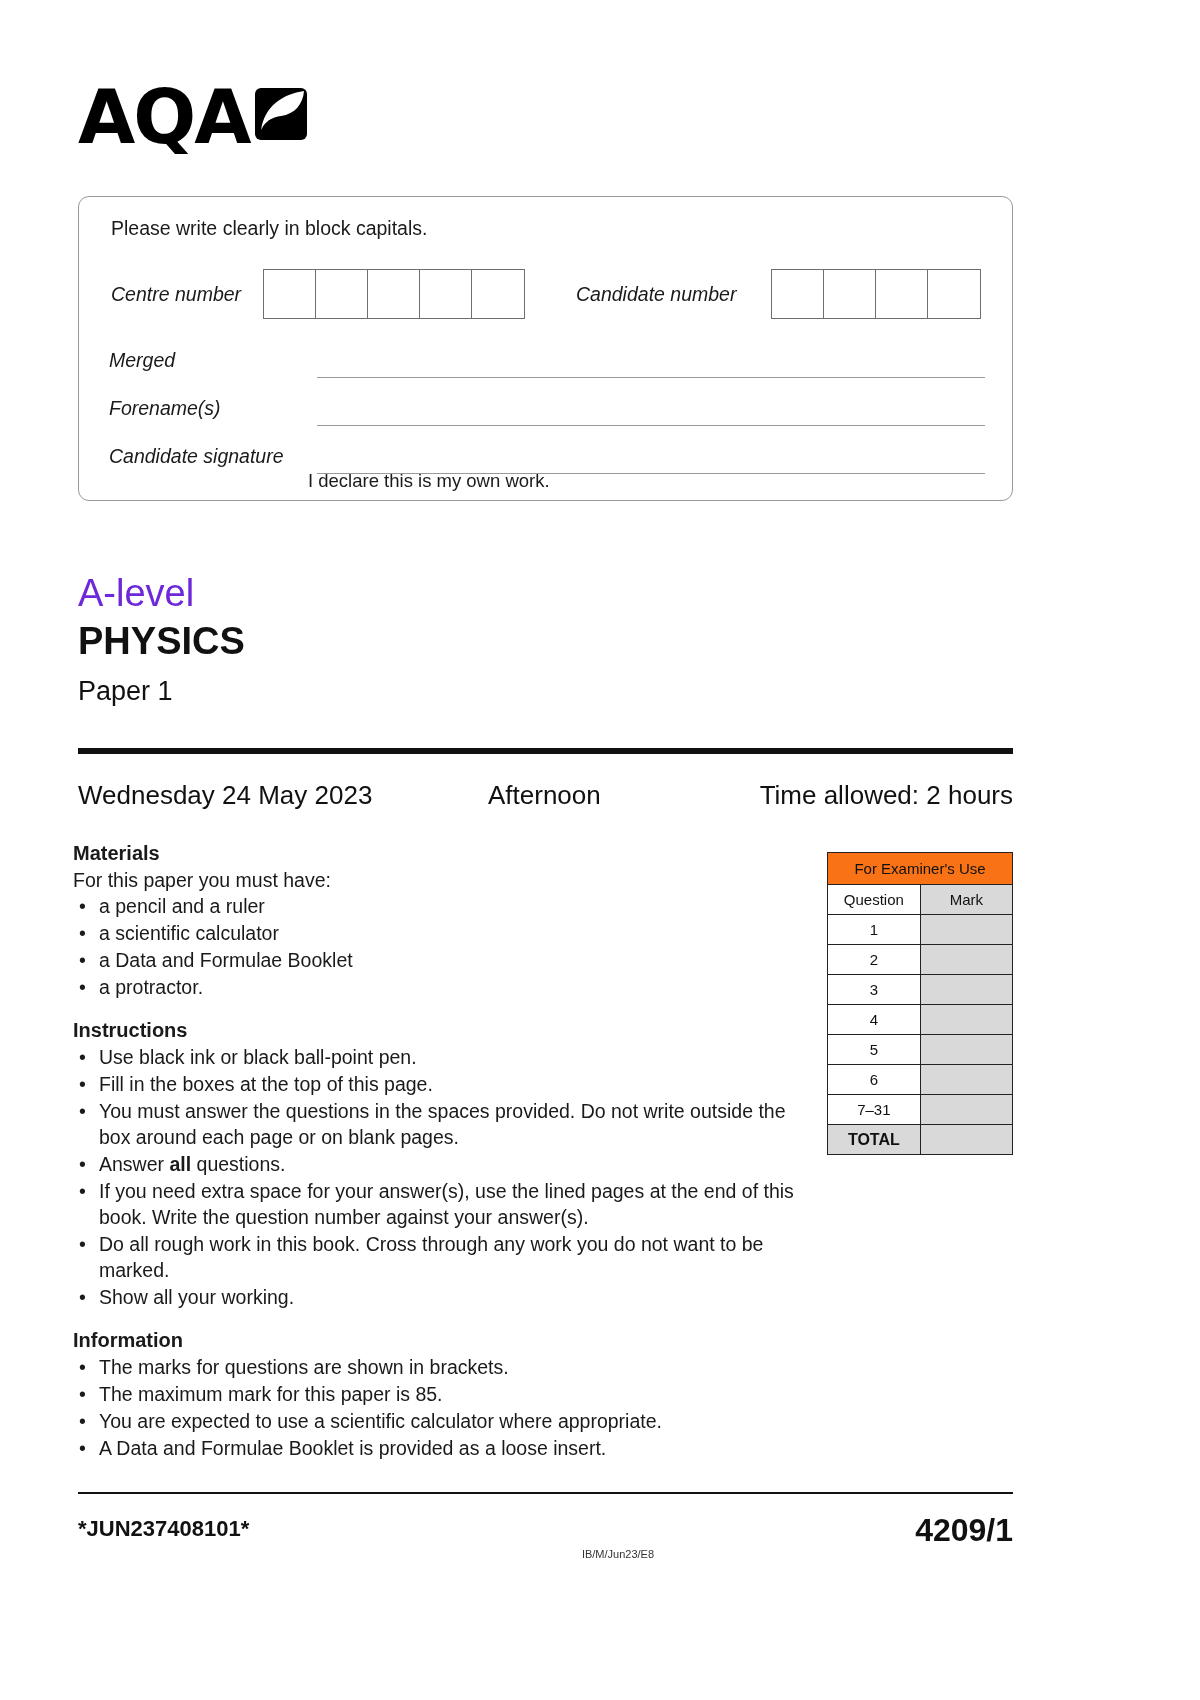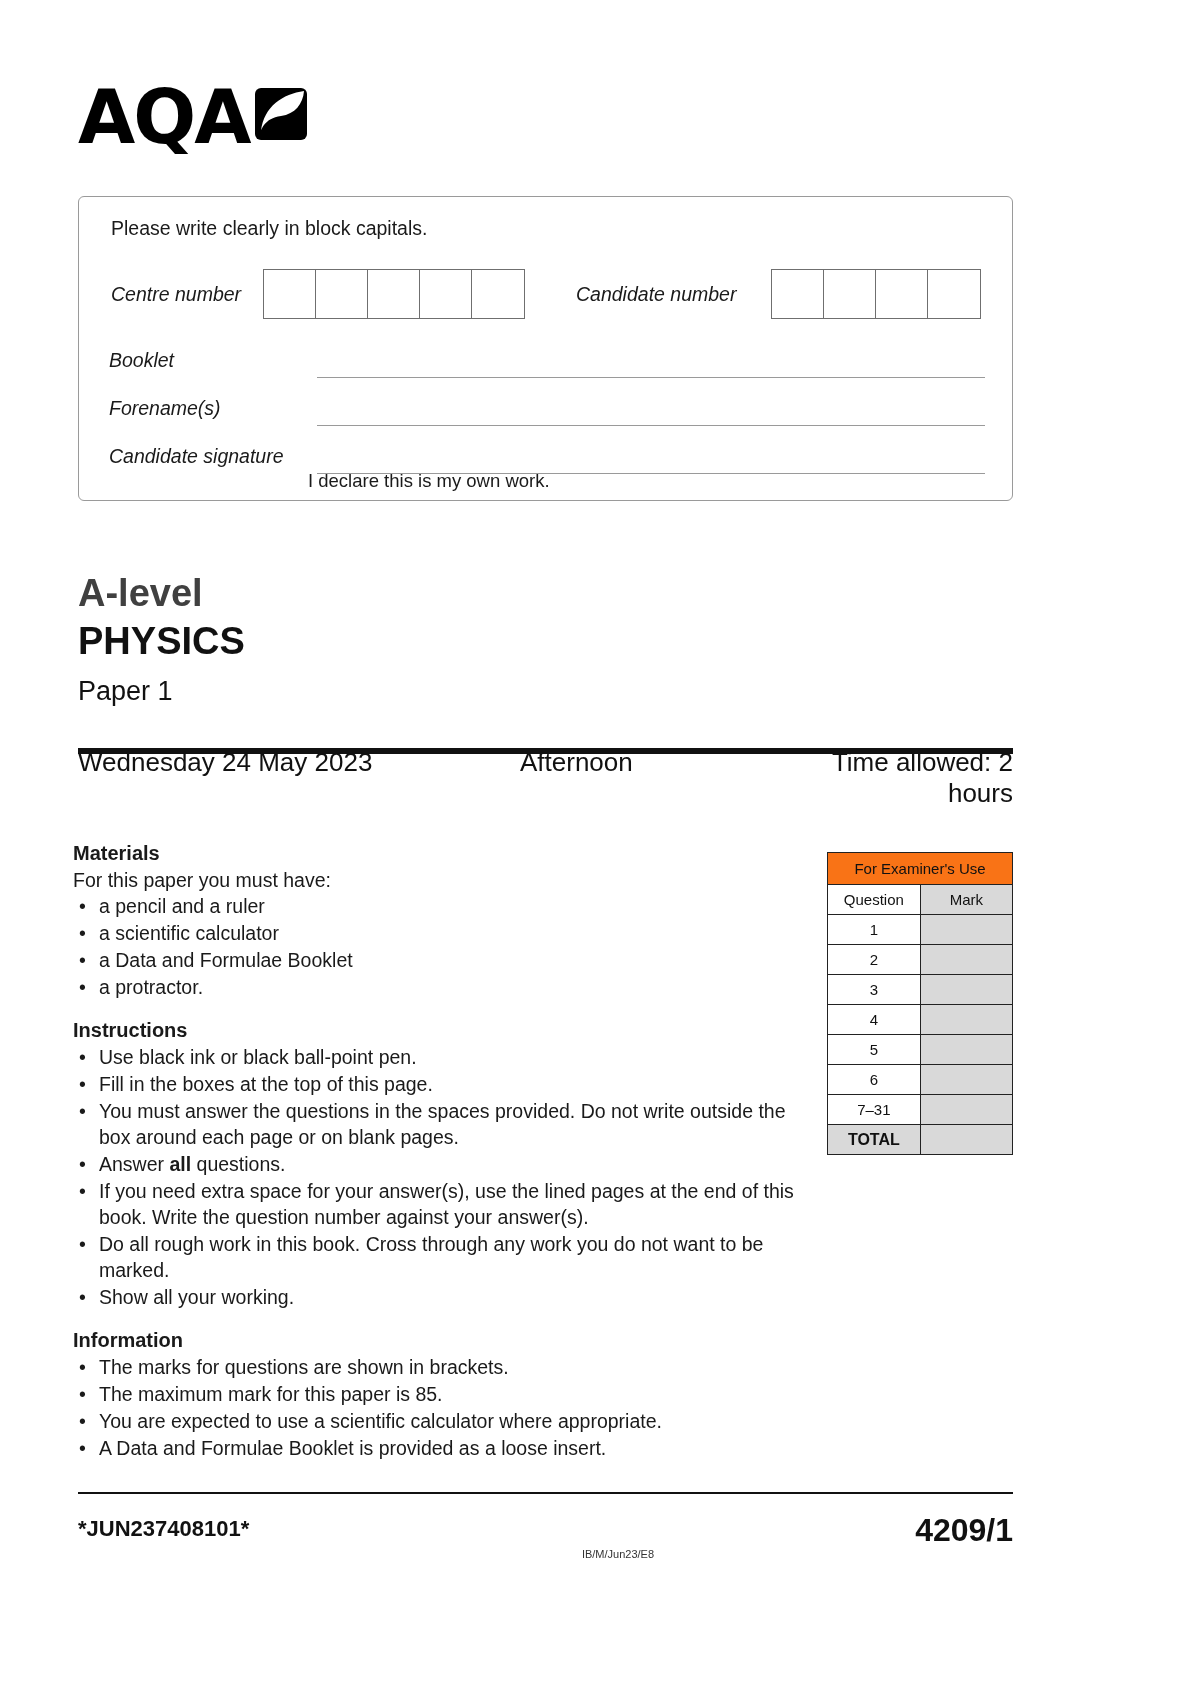--- a/index.html
+++ b/index.html
@@ -43,21 +43,21 @@
   }
 
   
   .details-box {
     position: absolute;
     left: 78px;
     top: 196px;
     width: 935px;
     height: 305px;
     border: 1.5px solid #9a9a9a;
-    border-radius: 6px;
+    border-radius: 11px;
     box-sizing: border-box;
     background: #ffffff;
   }
   .details-note {
     position: absolute;
     left: 32px;
     top: 20px;
     font-size: 19.5px;
     color: #1a1a1a;
   }
@@ -115,22 +115,22 @@
     background: #4df0f0;
     padding: 1px 2px;
   }
 
   
   .title-alevel {
     position: absolute;
     left: 78px;
     top: 572px;
     font-size: 38px;
-    font-weight: 700;
-    color: #404040;
+    font-weight: 400;
+    color: #6d28d9;
   }
   .title-subject {
     position: absolute;
     left: 78px;
     top: 620px;
     font-size: 38px;
     font-weight: 700;
     color: #111;
   }
   .title-paper {
@@ -152,26 +152,25 @@
     position: absolute;
     left: 78px;
     width: 935px;
     border-top: 2.5px solid #111;
   }
 
   
   .datetime-row {
     position: absolute;
     left: 78px;
-    top: 747px;
+    top: 780px;
     width: 935px;
     display: flex;
     font-size: 26px;
     color: #111;
-    gap: 32px;
   }
   .dt-date  { width: 410px; }
   .dt-sess  { width: 258px; }
   .dt-time  { flex: 1; text-align: right; }
 
   
   .info-col {
     position: absolute;
     left: 73px;
     top: 840px;
@@ -304,21 +303,21 @@
     <div class="field-row" style="left:497px; top:72px;">
       <div class="field-label" style="width:195px;">Candidate number</div>
       <div class="boxes">
         <div class="cell"></div>
         <div class="cell"></div>
         <div class="cell"></div>
         <div class="cell"></div>
       </div>
     </div>
 
-    <div class="field-label" style="position:absolute; left:30px; top:152px;">Booklet</div>
+    <div class="field-label" style="position:absolute; left:30px; top:152px;">Merged</div>
     <div class="ruled-line" style="left:238px; top:180px; width:668px;"></div>
 
     <div class="field-label" style="position:absolute; left:30px; top:200px;">Forename(s)</div>
     <div class="ruled-line" style="left:238px; top:228px; width:668px;"></div>
 
     <div class="field-label" style="position:absolute; left:30px; top:248px;">Candidate signature</div>
     <div class="ruled-line" style="left:238px; top:276px; width:668px;"></div>
   </div>
 
   <div class="declare">I declare this is my own work.</div>

